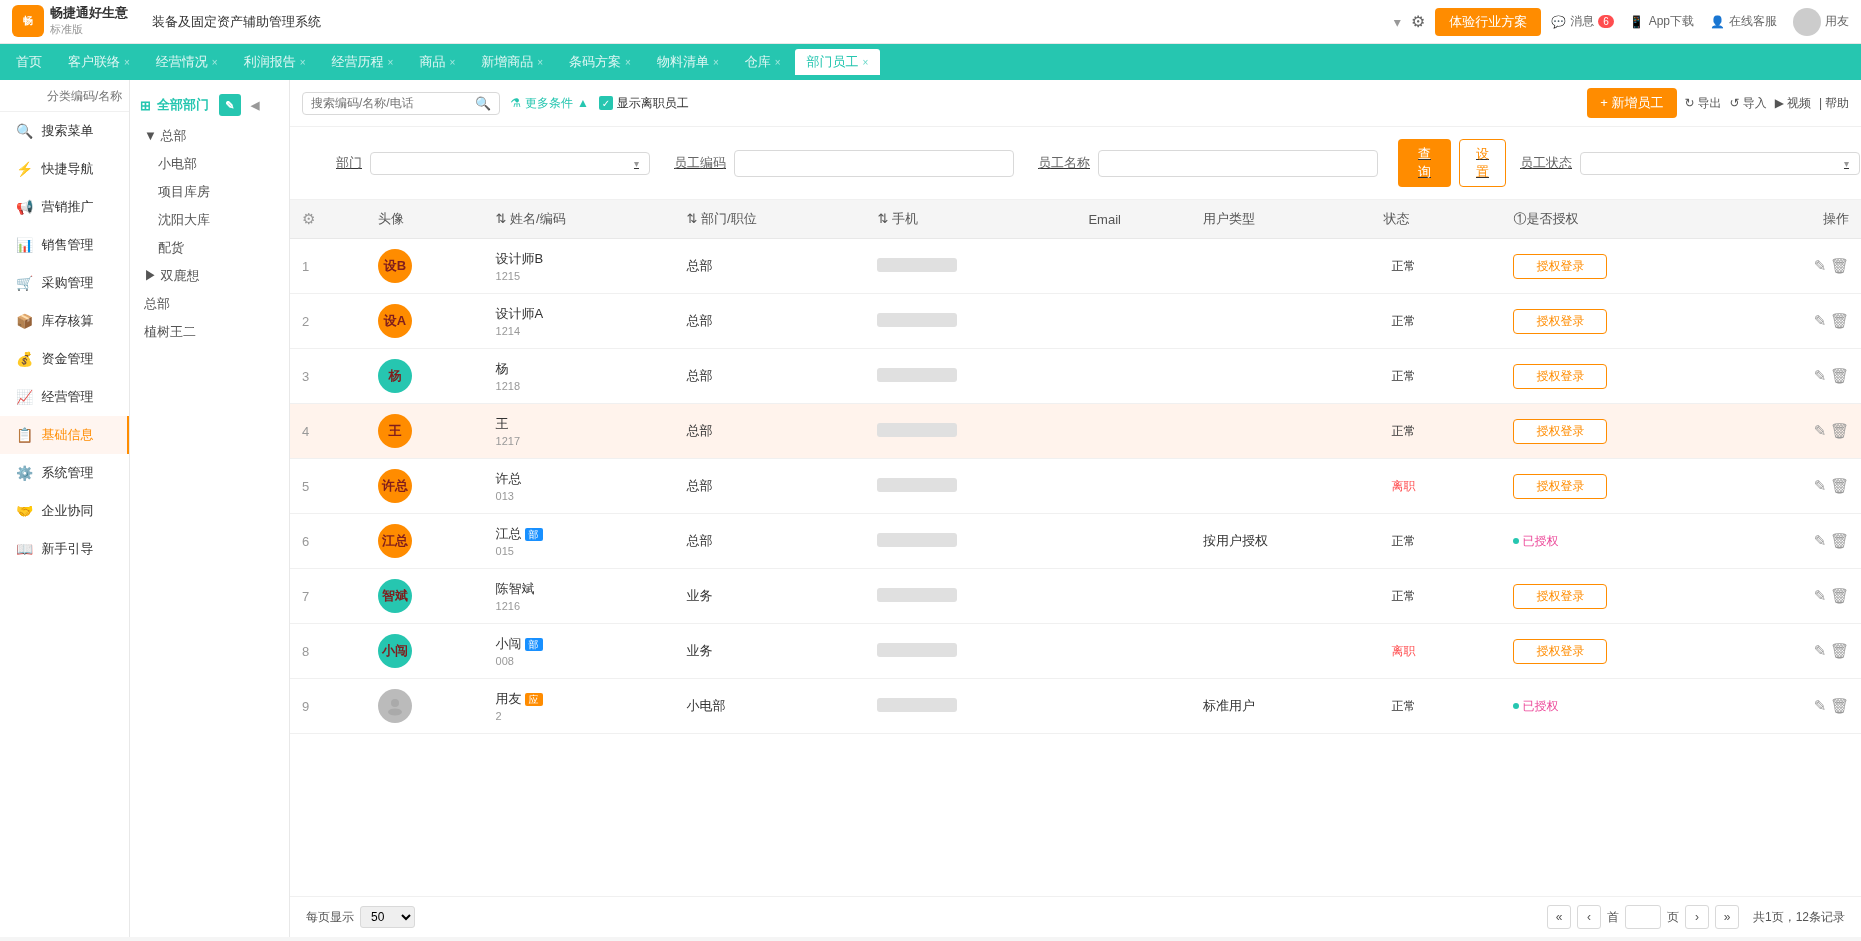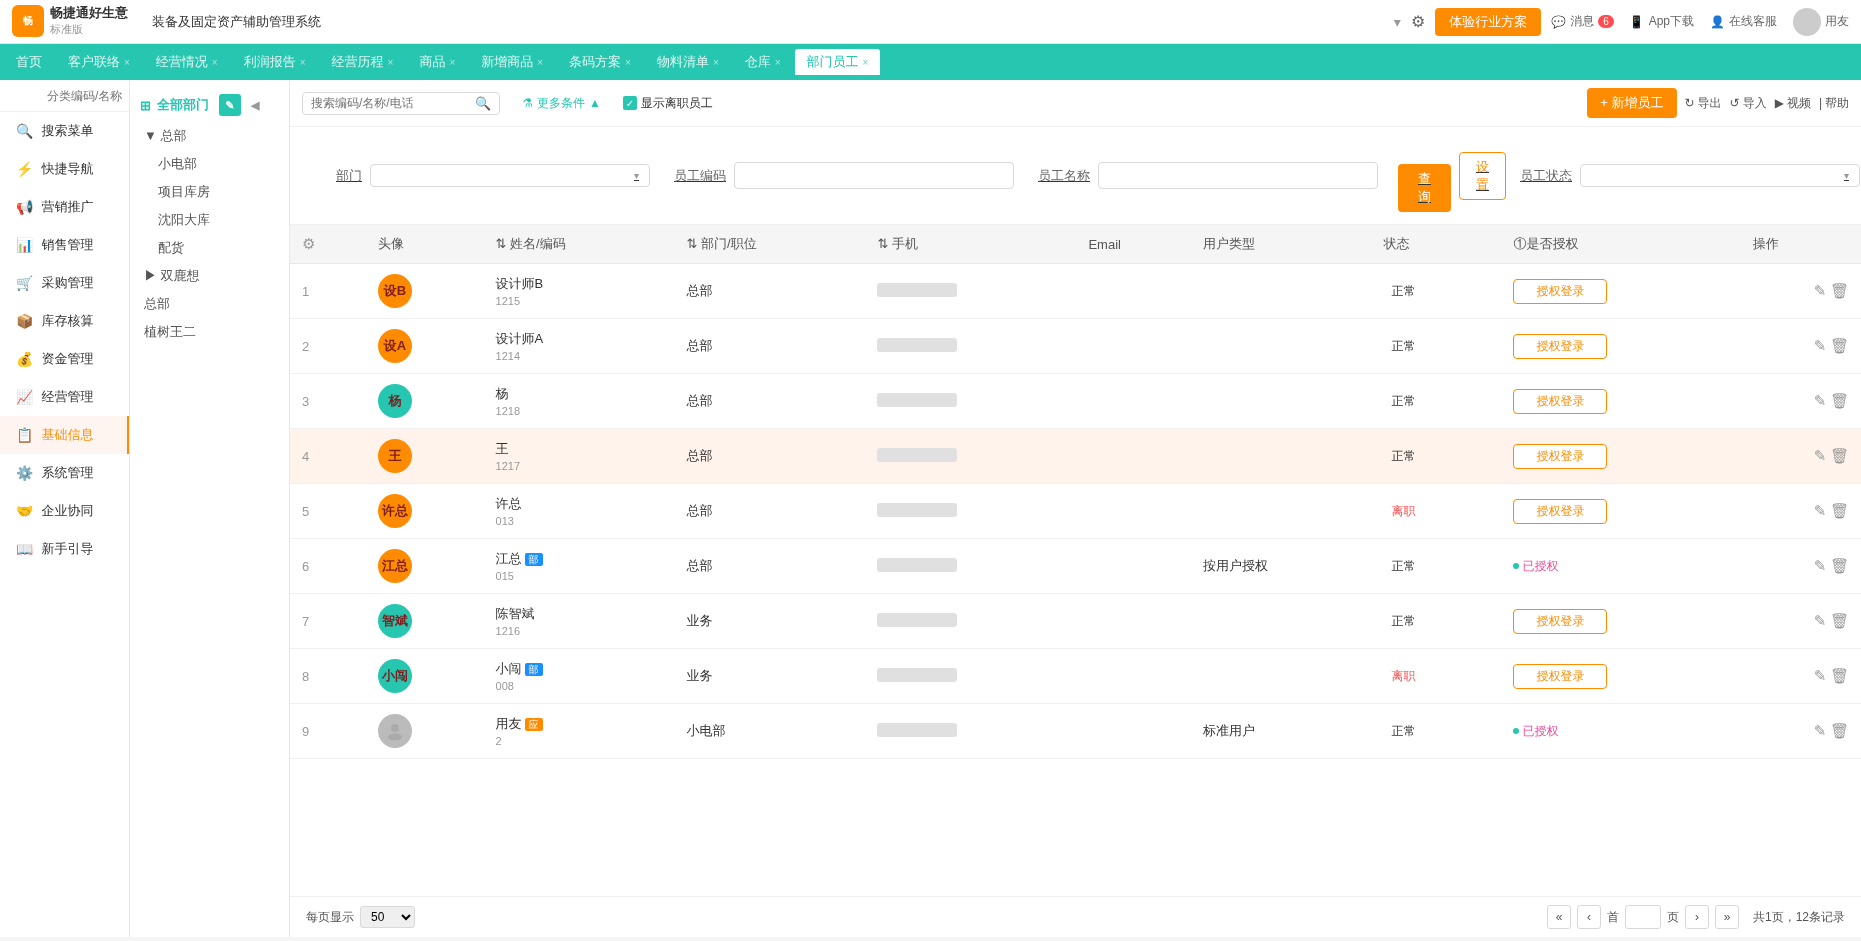--- a/index.html
+++ b/index.html
@@ -40,40 +40,40 @@
     .dept-tree { width: 160px; background: #fff; border-right: 1px solid #e8e8e8; padding: 8px 0; overflow-y: auto; }
     .dept-all { display: flex; align-items: center; gap: 6px; color: #26c6b0; font-weight: bold; padding: 6px 10px; cursor: pointer; }
     .dept-node { padding: 5px 14px; font-size: 13px; color: #555; cursor: pointer; }
     .dept-node.indent { padding-left: 28px; }
     .edit-dept-btn { width: 22px; height: 22px; background: #26c6b0; border-radius: 3px; display: flex; align-items: center; justify-content: center; cursor: pointer; color: #fff; font-size: 11px; }
 
     
     .content-area { flex: 1; display: flex; flex-direction: column; overflow: hidden; }
 
     
-    .content-toolbar { display: flex; align-items: center; padding: 8px 12px; background: #fff; border-bottom: 1px solid #f0f0f0; gap: 22px; }
+    .content-toolbar { display: flex; align-items: center; padding: 8px 12px; background: #fff; border-bottom: 1px solid #f0f0f0; gap: 10px; }
     .search-box { display: flex; align-items: center; border: 1px solid #d9d9d9; border-radius: 4px; padding: 3px 8px; gap: 4px; }
     .search-box input { border: none; outline: none; font-size: 12px; width: 160px; }
     .filter-btn { display: flex; align-items: center; gap: 4px; color: #26c6b0; cursor: pointer; font-size: 12px; }
     .show-resigned { display: flex; align-items: center; gap: 4px; color: #333; font-size: 12px; cursor: pointer; }
     .checkbox-checked { width: 14px; height: 14px; background: #26c6b0; border-radius: 2px; display: flex; align-items: center; justify-content: center; color: #fff; font-size: 10px; }
     .toolbar-right { margin-left: auto; display: flex; align-items: center; gap: 8px; }
     .add-emp-btn { background: #ff8c00; color: #fff; border: none; padding: 6px 13px; border-radius: 4px; cursor: pointer; font-size: 13px; display: flex; align-items: center; gap: 4px; }
     .icon-btn { display: flex; align-items: center; gap: 3px; color: #555; cursor: pointer; font-size: 12px; border: none; background: transparent; }
 
     
     .filter-form { background: #fff; border-bottom: 1px solid #f0f0f0; padding: 12px 16px; display: flex; flex-direction: row; gap: 10px; text-decoration: underline; }
     .filter-row { display: flex; align-items: center; gap: 20px; }
     .filter-item { display: flex; align-items: center; gap: 8px; }
     .filter-label { font-size: 13px; color: #666; min-width: 56px; text-align: right; }
     .filter-select { display: flex; align-items: center; border: 1px solid #d9d9d9; border-radius: 4px; padding: 5px 10px; gap: 4px; min-width: 280px; cursor: pointer; background: #fff; }
     .filter-input { border: 1px solid #d9d9d9; border-radius: 4px; padding: 5px 10px; min-width: 280px; outline: none; font-size: 13px; }
     .filter-chevron { color: #999; font-size: 10px; margin-left: auto; }
     .filter-actions { display: flex; align-items: center; gap: 8px; margin-left: auto; }
-    .query-btn { background: #ff8c00; color: #fff; border: none; padding: 6px 20px; border-radius: 4px; cursor: pointer; font-size: 13px; margin-top: 25px; }
+    .query-btn { background: #ff8c00; color: #fff; border: none; padding: 6px 20px; border-radius: 4px; cursor: pointer; font-size: 13px; }
     .set-btn { background: #fff; color: #ff8c00; border: 1px solid #ff8c00; padding: 5px 16px; border-radius: 4px; cursor: pointer; font-size: 13px; text-align: center; }
 
     
     .table-wrap { flex: 1; overflow-y: auto; background: #fff; }
     table { width: 100%; border-collapse: collapse; }
     thead tr { background: #f5f5f5; }
     th { padding: 10px 12px; text-align: left; font-size: 13px; color: #555; font-weight: normal; border-bottom: 1px solid #e8e8e8; white-space: nowrap; }
     td { padding: 10px 12px; font-size: 13px; color: #333; border-bottom: 1px solid #f0f0f0; vertical-align: middle; }
     tr.highlighted { background: #fff3ec; }
     .avatar { width: 34px; height: 34px; border-radius: 50%; display: flex; align-items: center; justify-content: center; font-size: 13px; font-weight: bold; color: #7f1d1d; }
@@ -347,21 +347,21 @@
           <tr>
             <th><span class="gear-icon">⚙</span></th>
             <th>头像</th>
             <th>⇅ 姓名/编码</th>
             <th>⇅ 部门/职位</th>
             <th>⇅ 手机</th>
             <th>Email</th>
             <th>用户类型</th>
             <th>状态</th>
             <th>①是否授权</th>
-            <th style="text-align:left;">操作</th>
+            <th style="text-align:right;">操作</th>
           </tr>
         </thead>
         <tbody id="employee-table-body">
         <tr>
     <td style="color:#999;font-size:13px;">1</td>
     <td>
       <div class="avatar av-orange">设B</div>
     </td>
     <td><span>设计师B</span><br><span style="color:#999;font-size:11px;">1215</span></td>
     <td>总部</td>

